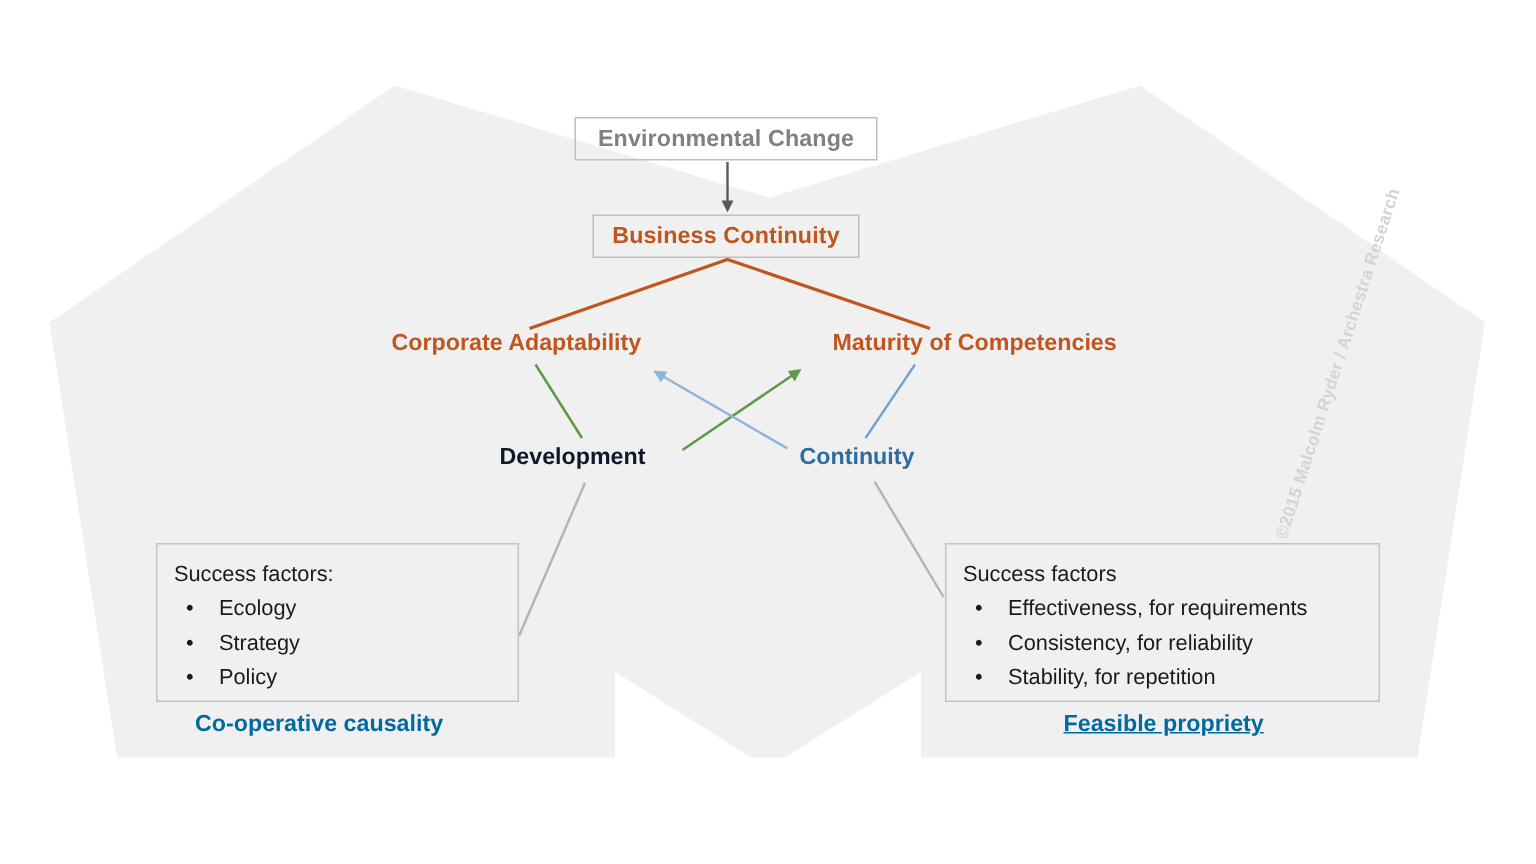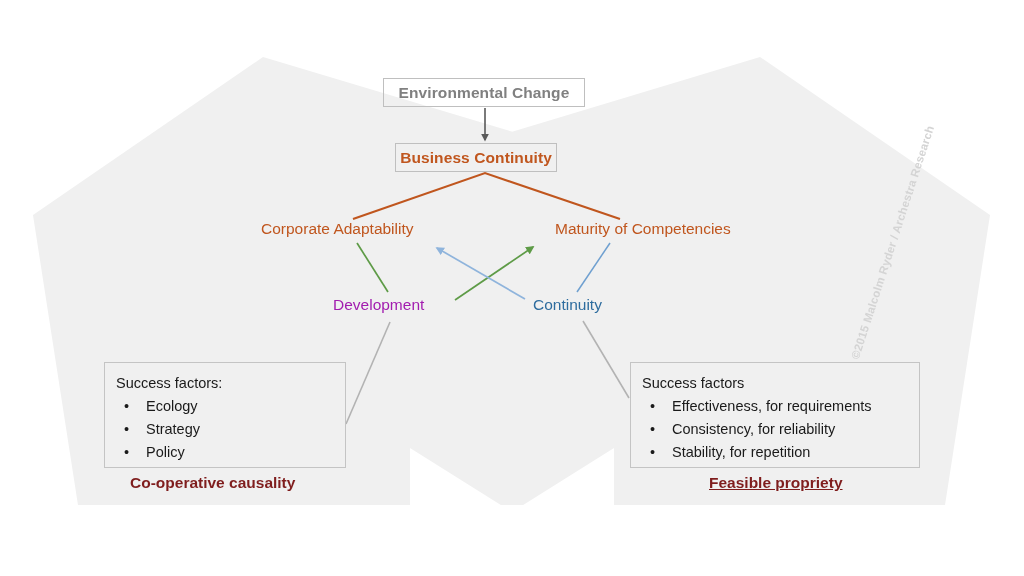--- a/index.html
+++ b/index.html
@@ -37,38 +37,38 @@
     font-weight: bold;
     font-size: 15.5px;
     letter-spacing: 0.1px;
     white-space: nowrap;
   }
   #node-environmental-change {
     left: 383px; top: 78px; width: 202px; height: 29px;
     color: #808080;
   }
   #node-business-continuity {
-    left: 395px; top: 143px; width: 162px; height: 29px;
+    left: 395px; top: 143px; width: 178px; height: 29px;
     color: #C0561E;
   }
 
   .node-label {
     position: absolute;
-    font-weight: normal;
+    font-weight: bold;
     white-space: nowrap;
     font-size: 15.5px;
   }
   #label-corporate-adaptability {
     left: 261px; top: 220px; color: #C0561E; font-size: 15.5px;
   }
   #label-maturity-of-competencies {
     left: 516px; top: 220px; color: #C0561E; font-size: 15.5px; margin-left: 39px;
   }
   #label-development {
-    left: 333px; top: 296px; color: #a21caf; font-size: 15.5px;
+    left: 333px; top: 296px; color: #0f172a; font-size: 15.5px;
   }
   #label-governance {
     left: 533px; top: 296px; color: #2E6C9E; font-size: 15.5px;
   }
 
   .factor-box {
     position: absolute;
     box-sizing: border-box;
     border: 1px solid #c4c4c4;
     background: transparent;
@@ -95,21 +95,21 @@
     content: "\2022";
     position: absolute;
     left: 8px;
     top: 0;
   }
 
   .zone-caption {
     position: absolute;
     font-weight: bold;
     font-size: 15.5px;
-    color: #7f1d1d;
+    color: #0369a1;
     white-space: nowrap;
   }
   #caption-left-zone { left: 130px; top: 474px; }
   #caption-right-zone { left: 709px; top: 474px; text-decoration: underline; }
 
   #copyright-note {
     position: absolute;
     left: 849px;
     top: 357px;
     width: 260px;

